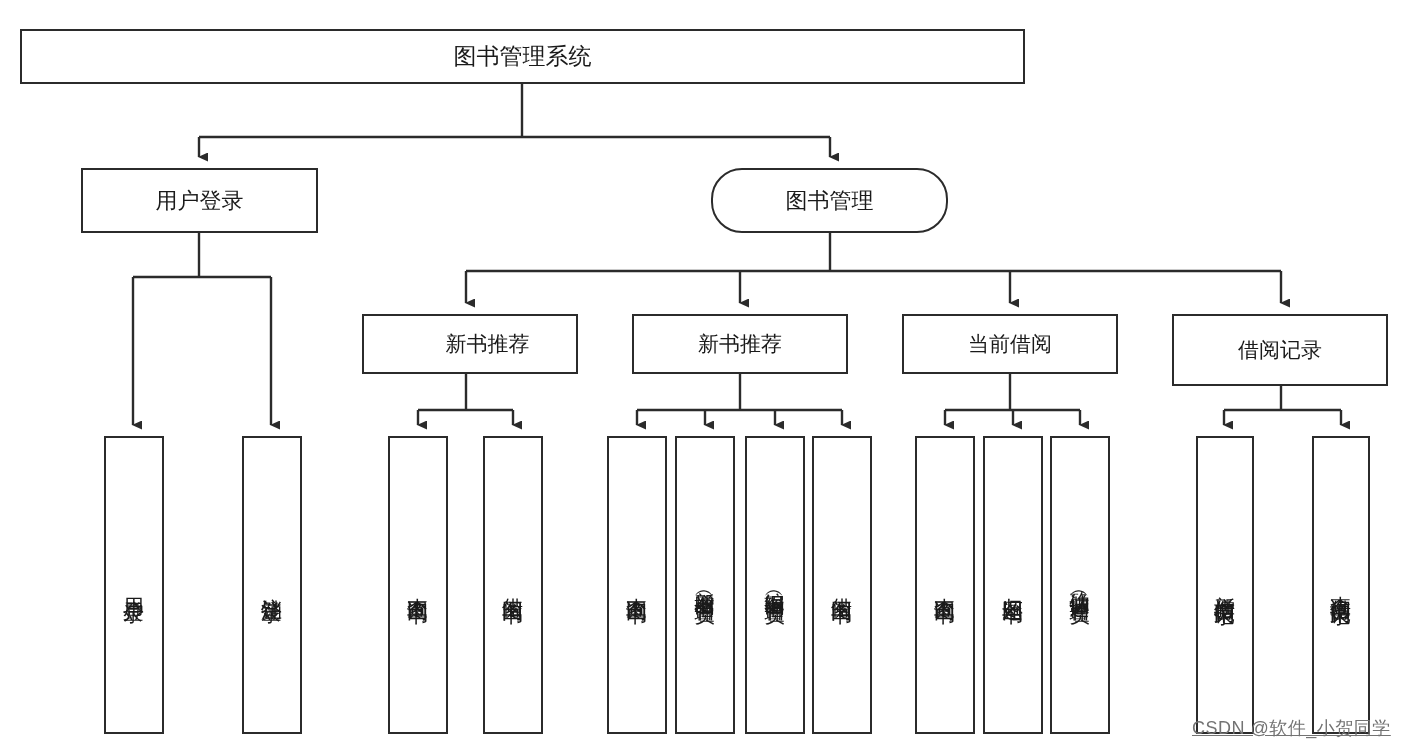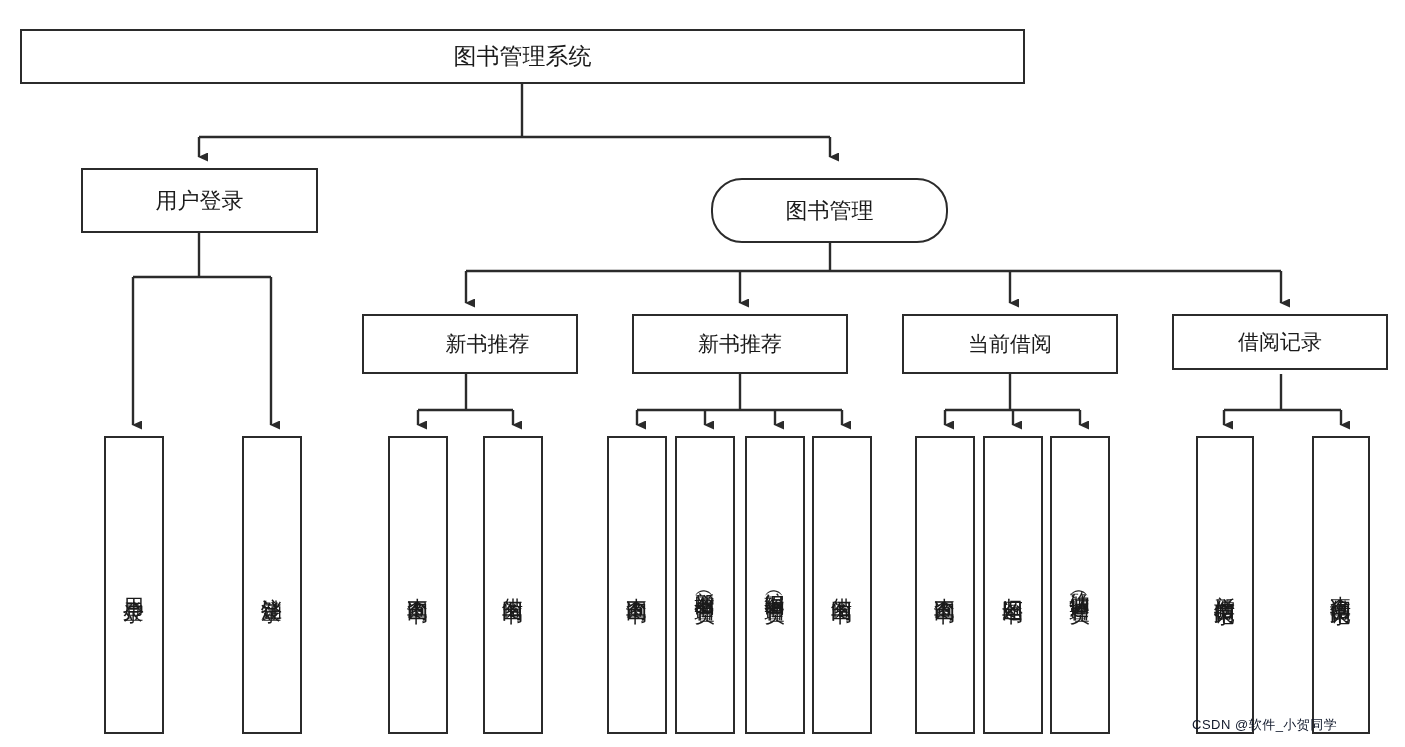--- a/index.html
+++ b/index.html
@@ -57,25 +57,26 @@
     white-space: pre-line;
   }
   .node.leaf .lbl {
     writing-mode: vertical-rl;
     text-orientation: upright;
   }
   .watermark {
     position: absolute;
     left: 1192px;
     top: 716px;
-    font-size: 13px;
-    color: #0f172a;
+    font-size: 18px;
+    color: #737373;
     white-space: nowrap;
     z-index: 5;
     letter-spacing: 0.5px;
+    text-decoration: underline;
   }
 </style>
 </head>
 <body>
 
 <div id="canvas">
 
   <svg id="svg-layer" viewBox="0 0 1405 747" xmlns="http://www.w3.org/2000/svg">
     <defs>
       <marker id="arw" markerWidth="9" markerHeight="10" refX="4.5" refY="9" orient="auto" markerUnits="userSpaceOnUse">
@@ -126,34 +127,34 @@
     </g>
   </svg>
 
   <div class="node root" style="left:20px; top:13px; width:1005px; height:55px;">
     <span class="lbl">图书管理系统</span>
   </div>
 
   <div class="node lvl2" style="left:81px; top:168px; width:237px; height:65px;">
     <span class="lbl">用户登录</span>
   </div>
-  <div class="node lvl2" style="left:711px; top:178px; width:237px; height:65px;border-radius:31px;">
+  <div class="node lvl2" style="left:711px; top:168px; width:237px; height:65px;border-radius:31px;">
     <span class="lbl">图书管理</span>
   </div>
 
   <div class="node lvl3" style="left:362px; top:314px; width:216px; height:60px;padding-left:35px;">
     <span class="lbl">新书推荐</span>
   </div>
   <div class="node lvl3" style="left:632px; top:314px; width:216px; height:60px;">
     <span class="lbl">新书推荐</span>
   </div>
   <div class="node lvl3" style="left:902px; top:314px; width:216px; height:60px;">
     <span class="lbl">当前借阅</span>
   </div>
-  <div class="node lvl3" style="left:1172px; top:314px; width:216px; height:56px;">
+  <div class="node lvl3" style="left:1172px; top:314px; width:216px; height:72px;">
     <span class="lbl">借阅记录</span>
   </div>
 
   <div class="node leaf" style="left:104px; top:436px; width:60px; height:298px;">
     <span class="lbl">用户登录</span>
   </div>
   <div class="node leaf" style="left:242px; top:436px; width:60px; height:298px;">
     <span class="lbl">注销登录</span>
   </div>
 

